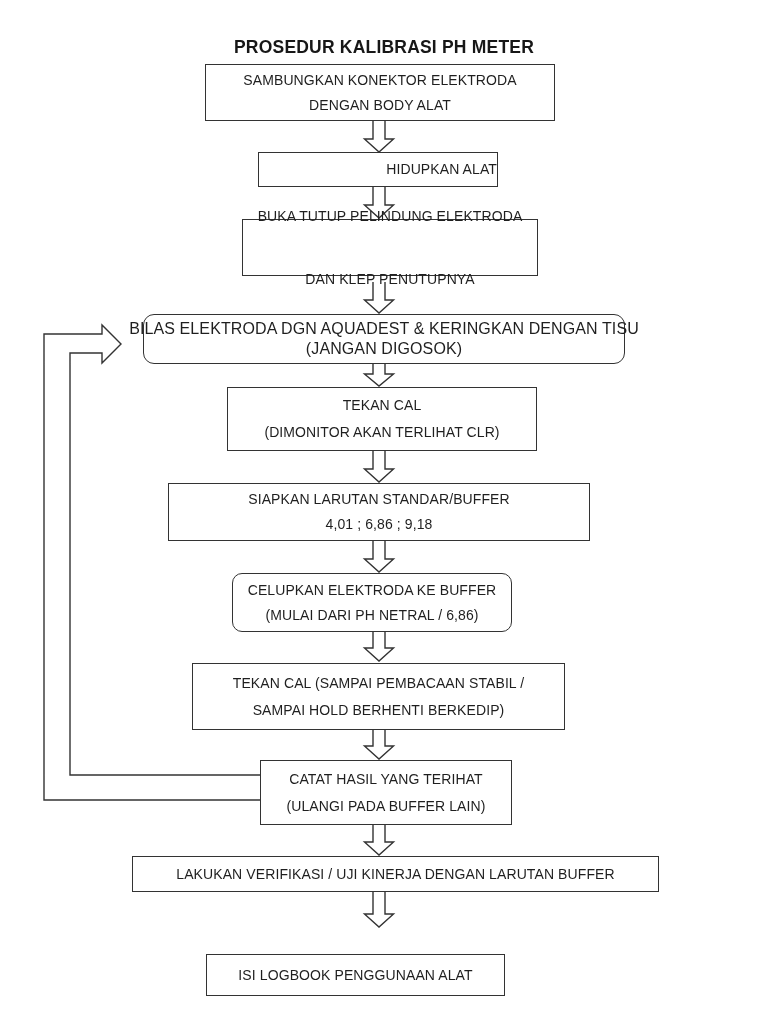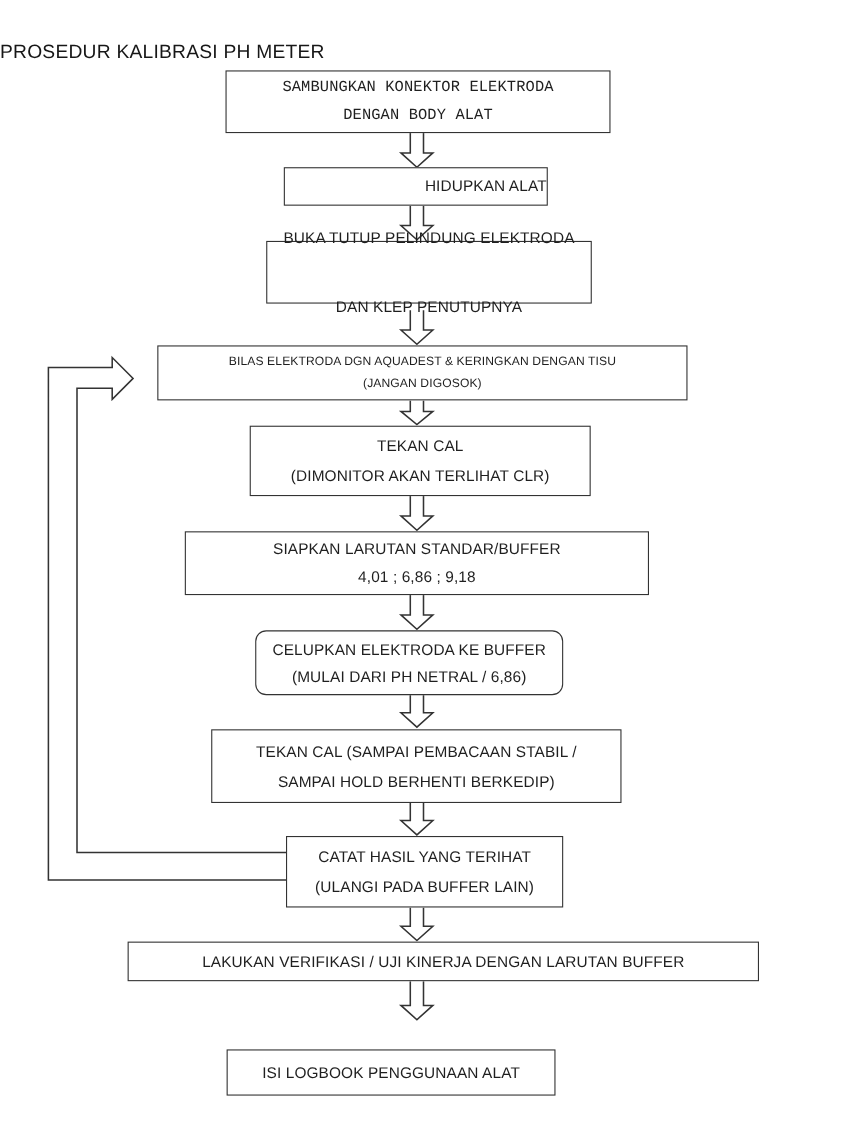--- a/index.html
+++ b/index.html
@@ -13,22 +13,23 @@
     height: 1024px;
     background: #ffffff;
     overflow: hidden;
     font-family: "Liberation Sans", "DejaVu Sans", sans-serif;
   }
   #page-title {
     position: absolute;
     top: 37px;
     left: 0;
     width: 768px;
+    text-align: center;
     font-size: 17.5px;
-    font-weight: normal;
+    font-weight: bold;
     color: #171717;
     letter-spacing: 0.2px;
   }
   .box {
     position: absolute;
     box-sizing: border-box;
     border: 1.5px solid #333333;
     background: #ffffff;
     display: flex;
     flex-direction: column;
@@ -36,22 +37,23 @@
     justify-content: center;
     text-align: center;
     font-size: 14px;
     color: #1f1f1f;
     line-height: 25px;
     z-index: 1;
     letter-spacing: 0.1px;
     white-space: nowrap;
   }
   .box.tight {
-    font-size: 11px;
+    font-size: 16px;
     line-height: 20px;
+    border-radius: 11px;
   }
   .box.roomy {
     line-height: 27px;
   }
   #arrow-layer {
     position: absolute;
     top: 0;
     left: 0;
     z-index: 0;
   }
@@ -75,21 +77,21 @@
     <path d="M373 451 V469 H364.5 L379 482 L393.5 469 H385 V451"></path>
     <path d="M373 541 V559 H364.5 L379 572 L393.5 559 H385 V541"></path>
     <path d="M373 632 V648 H364.5 L379 661 L393.5 648 H385 V632"></path>
     <path d="M373 730 V746 H364.5 L379 759 L393.5 746 H385 V730"></path>
     <path d="M373 825 V842 H364.5 L379 855 L393.5 842 H385 V825"></path>
     <path d="M373 892 V914 H364.5 L379 927 L393.5 914 H385 V892"></path>
   </svg>
 
   <div id="page-title">PROSEDUR KALIBRASI PH METER</div>
 
-  <div class="box" style="left:205px;top:64px;width:350px;height:57px;font-family:Liberation Mono, monospace;">
+  <div class="box" style="left:205px;top:64px;width:350px;height:57px;">
     <span>SAMBUNGKAN KONEKTOR ELEKTRODA</span>
     <span>DENGAN BODY ALAT</span>
   </div>
 
   <div class="box" style="left:258px;top:152px;width:240px;height:35px;align-items:flex-end;">
     <span>HIDUPKAN ALAT</span>
   </div>
 
   <div class="box" style="left:242px;top:219px;width:296px;height:57px;gap:38px;">
     <span>BUKA TUTUP PELINDUNG ELEKTRODA</span>
@@ -119,21 +121,21 @@
   <div class="box roomy" style="left:192px;top:663px;width:373px;height:67px;">
     <span>TEKAN CAL (SAMPAI PEMBACAAN STABIL /</span>
     <span>SAMPAI HOLD BERHENTI BERKEDIP)</span>
   </div>
 
   <div class="box roomy" style="left:260px;top:760px;width:252px;height:65px;">
     <span>CATAT HASIL YANG TERIHAT</span>
     <span>(ULANGI PADA BUFFER LAIN)</span>
   </div>
 
-  <div class="box" style="left:116px;top:856px;width:574px;height:36px;">
+  <div class="box" style="left:132px;top:856px;width:527px;height:36px;">
     <span>LAKUKAN VERIFIKASI / UJI KINERJA DENGAN LARUTAN BUFFER</span>
   </div>
 
   <div class="box" style="left:194px;top:954px;width:299px;height:42px;margin-left:12px;">
     <span>ISI LOGBOOK PENGGUNAAN ALAT</span>
   </div>
 
 </div>
 
 </body></html>

